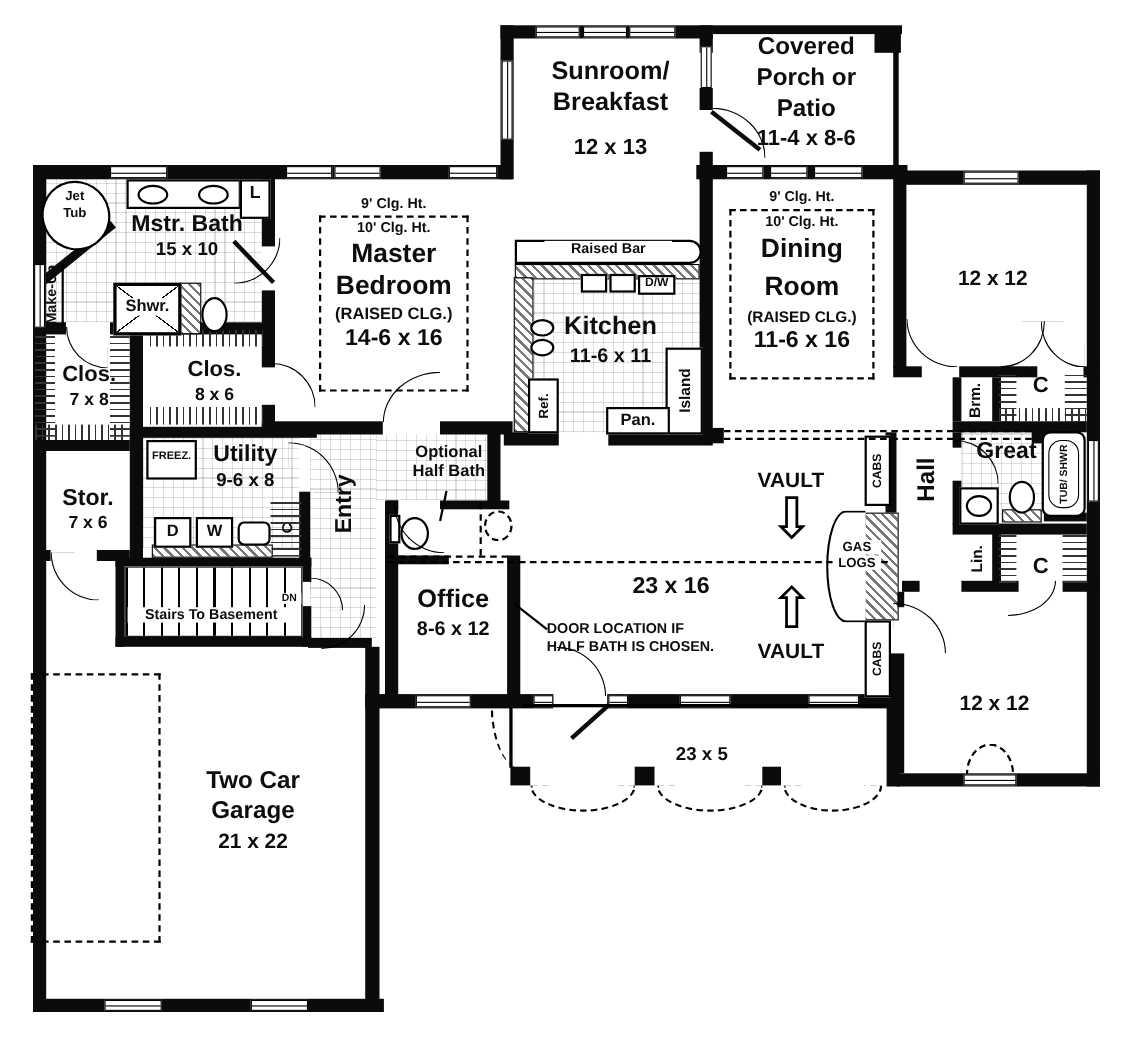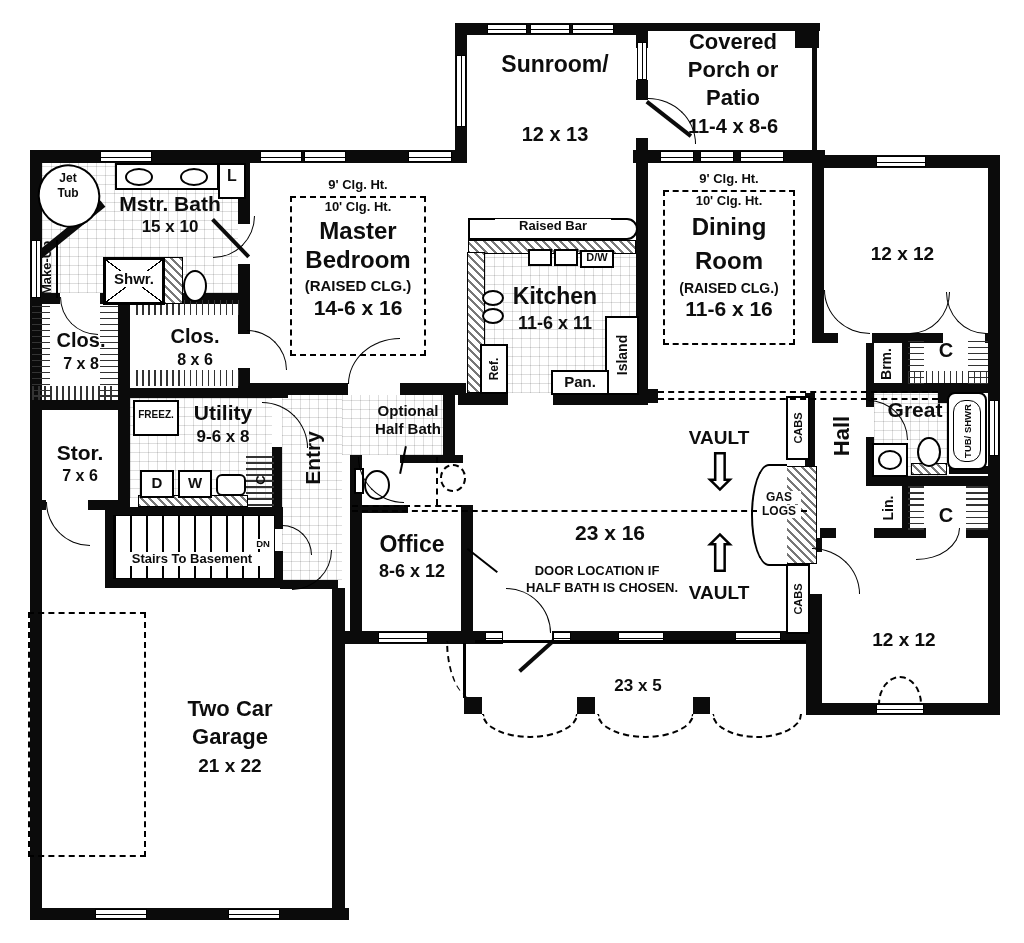--- a/index.html
+++ b/index.html
@@ -25,21 +25,21 @@
   .stairs{position:absolute;background:#fff repeating-linear-gradient(90deg,#000 0 2px,transparent 2px 16px);border:1px solid #000;}
   .arc{position:absolute;background:transparent;}
   .a-tl{border-top:1.6px solid #000;border-left:1.6px solid #000;border-radius:100% 0 0 0;}
   .a-tr{border-top:1.6px solid #000;border-right:1.6px solid #000;border-radius:0 100% 0 0;}
   .a-bl{border-bottom:1.6px solid #000;border-left:1.6px solid #000;border-radius:0 0 0 100%;}
   .a-br{border-bottom:1.6px solid #000;border-right:1.6px solid #000;border-radius:0 0 100% 0;}
   .darc{position:absolute;border:2px dashed #000;border-top:none;border-radius:0 0 50% 50%/0 0 100% 100%;}
   .darct{position:absolute;border:2px dashed #000;border-bottom:none;border-radius:50% 50% 0 0/100% 100% 0 0;}
   .darcl{position:absolute;border-left:2px dashed #000;border-bottom:none;border-top:none;border-right:none;border-radius:0 0 0 100%;}
   .lbl{position:absolute;font-weight:bold;color:#0d0d0d;text-align:center;line-height:1.05;}
-  .left{text-align:center;}
+  .left{text-align:left;}
   .vt{position:absolute;width:110px;height:20px;display:flex;align-items:center;justify-content:center;
       transform:rotate(-90deg);font-weight:bold;color:#0d0d0d;white-space:nowrap;}
   .wbg{background:#fff;padding:0 2px;}
   .t9{font-size:9.5px;}.t10{font-size:10px;}.t11{font-size:11px;}.t12{font-size:12px;}
   .t13{font-size:13px;}.t14{font-size:14px;}.t15{font-size:15px;}.t16{font-size:16px;}
   .t17{font-size:17px;}.t18{font-size:18px;}.t19{font-size:19px;}.t20{font-size:20px;}
   .t21{font-size:21px;}.t22{font-size:22px;}.t23{font-size:23px;}.t24{font-size:24px;}
   .arrowg{position:absolute;font-family:"DejaVu Sans",sans-serif;font-size:52px;color:#000;line-height:1;}
   .shwrbox{position:absolute;border:3px solid #000;background:
      linear-gradient(to top right,transparent 49.2%,#000 49.2% 50.8%,transparent 50.8%),
@@ -246,20 +246,21 @@
   <div class="arc a-br" style="left:910px;top:292px;width:40px;height:42px"></div>
   <div class="arc a-bl" style="left:946px;top:292px;width:40px;height:42px"></div>
   <div class="arc a-tr" style="left:868px;top:400px;width:40px;height:40px"></div>
   <div class="arc a-tr" style="left:812px;top:548px;width:48px;height:46px"></div>
   <div class="arc a-br" style="left:916px;top:528px;width:44px;height:32px"></div>
 
   <div class="thin" style="left:468px;top:548px;width:38px;height:2px;transform:rotate(38deg);transform-origin:0 0"></div>
   <div class="thin" style="left:402px;top:446px;width:2px;height:28px;transform:rotate(12deg)"></div>
 
   <div class="lbl t23" style="left:465px;top:52px;width:180px">Sunroom/</div>
+  <div class="lbl t23" style="left:465px;top:80px;width:180px">Breakfast</div>
   <div class="lbl t20" style="left:465px;top:124px;width:180px">12 x 13</div>
 
   <div class="lbl t22" style="left:648px;top:30px;width:170px">Covered</div>
   <div class="lbl t22" style="left:648px;top:58px;width:170px">Porch or</div>
   <div class="lbl t22" style="left:648px;top:86px;width:170px">Patio</div>
   <div class="lbl t20" style="left:648px;top:116px;width:170px">11-4 x 8-6</div>
 
   <div class="lbl t21" style="left:95px;top:193px;width:150px">Mstr. Bath</div>
   <div class="lbl t17" style="left:95px;top:218px;width:150px">15 x 10</div>
   <div class="lbl t12" style="left:42px;top:172px;width:52px">Jet</div>

